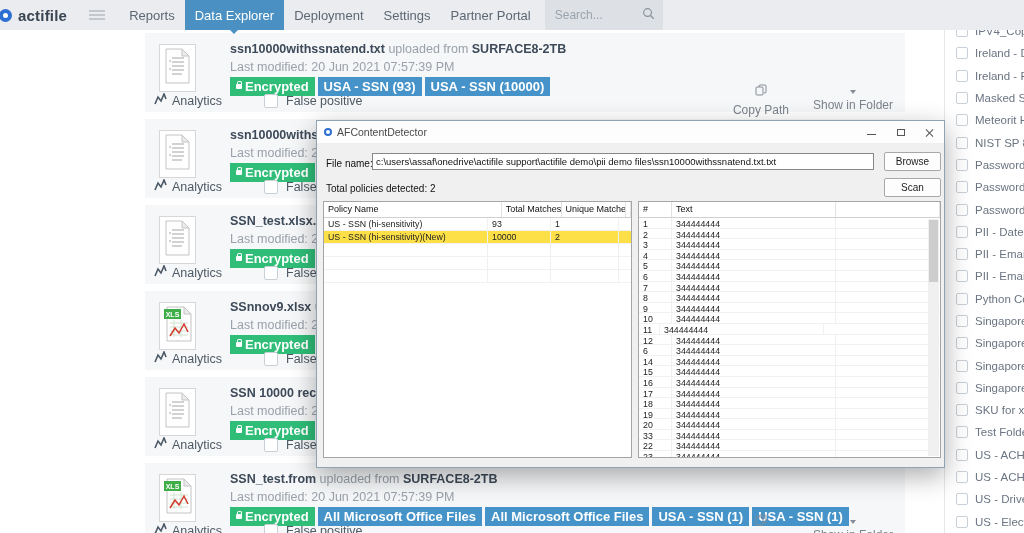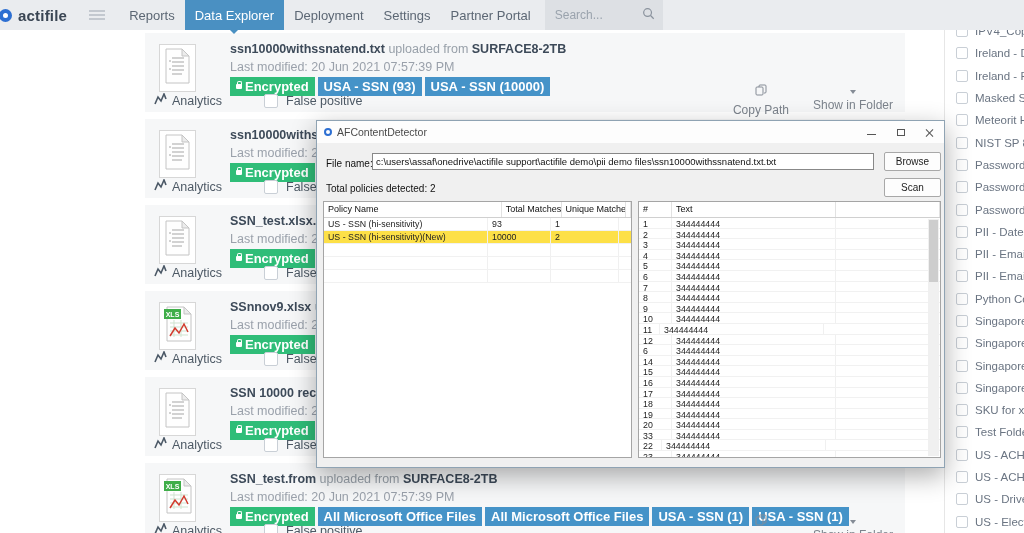--- a/index.html
+++ b/index.html
@@ -698,21 +698,21 @@
         </div>
         <div class="trow">
           <span class="tcell" style="width: 33px;">20</span>
           <span class="tcell" style="width: 164px;">344444444</span>
         </div>
         <div class="trow">
           <span class="tcell" style="width: 33px;">33</span>
           <span class="tcell" style="width: 164px;">344444444</span>
         </div>
         <div class="trow">
-          <span class="tcell" style="width: 23px;">22</span>
+          <span class="tcell" style="width: 33px;">22</span>
           <span class="tcell" style="width: 164px;">344444444</span>
         </div>
         <div class="trow">
           <span class="tcell" style="width: 33px;">23</span>
           <span class="tcell" style="width: 164px;">344444444</span>
         </div>
         <div class="sbar">
         <div class="sbar-thumb"></div>
       </div>
       </div>

